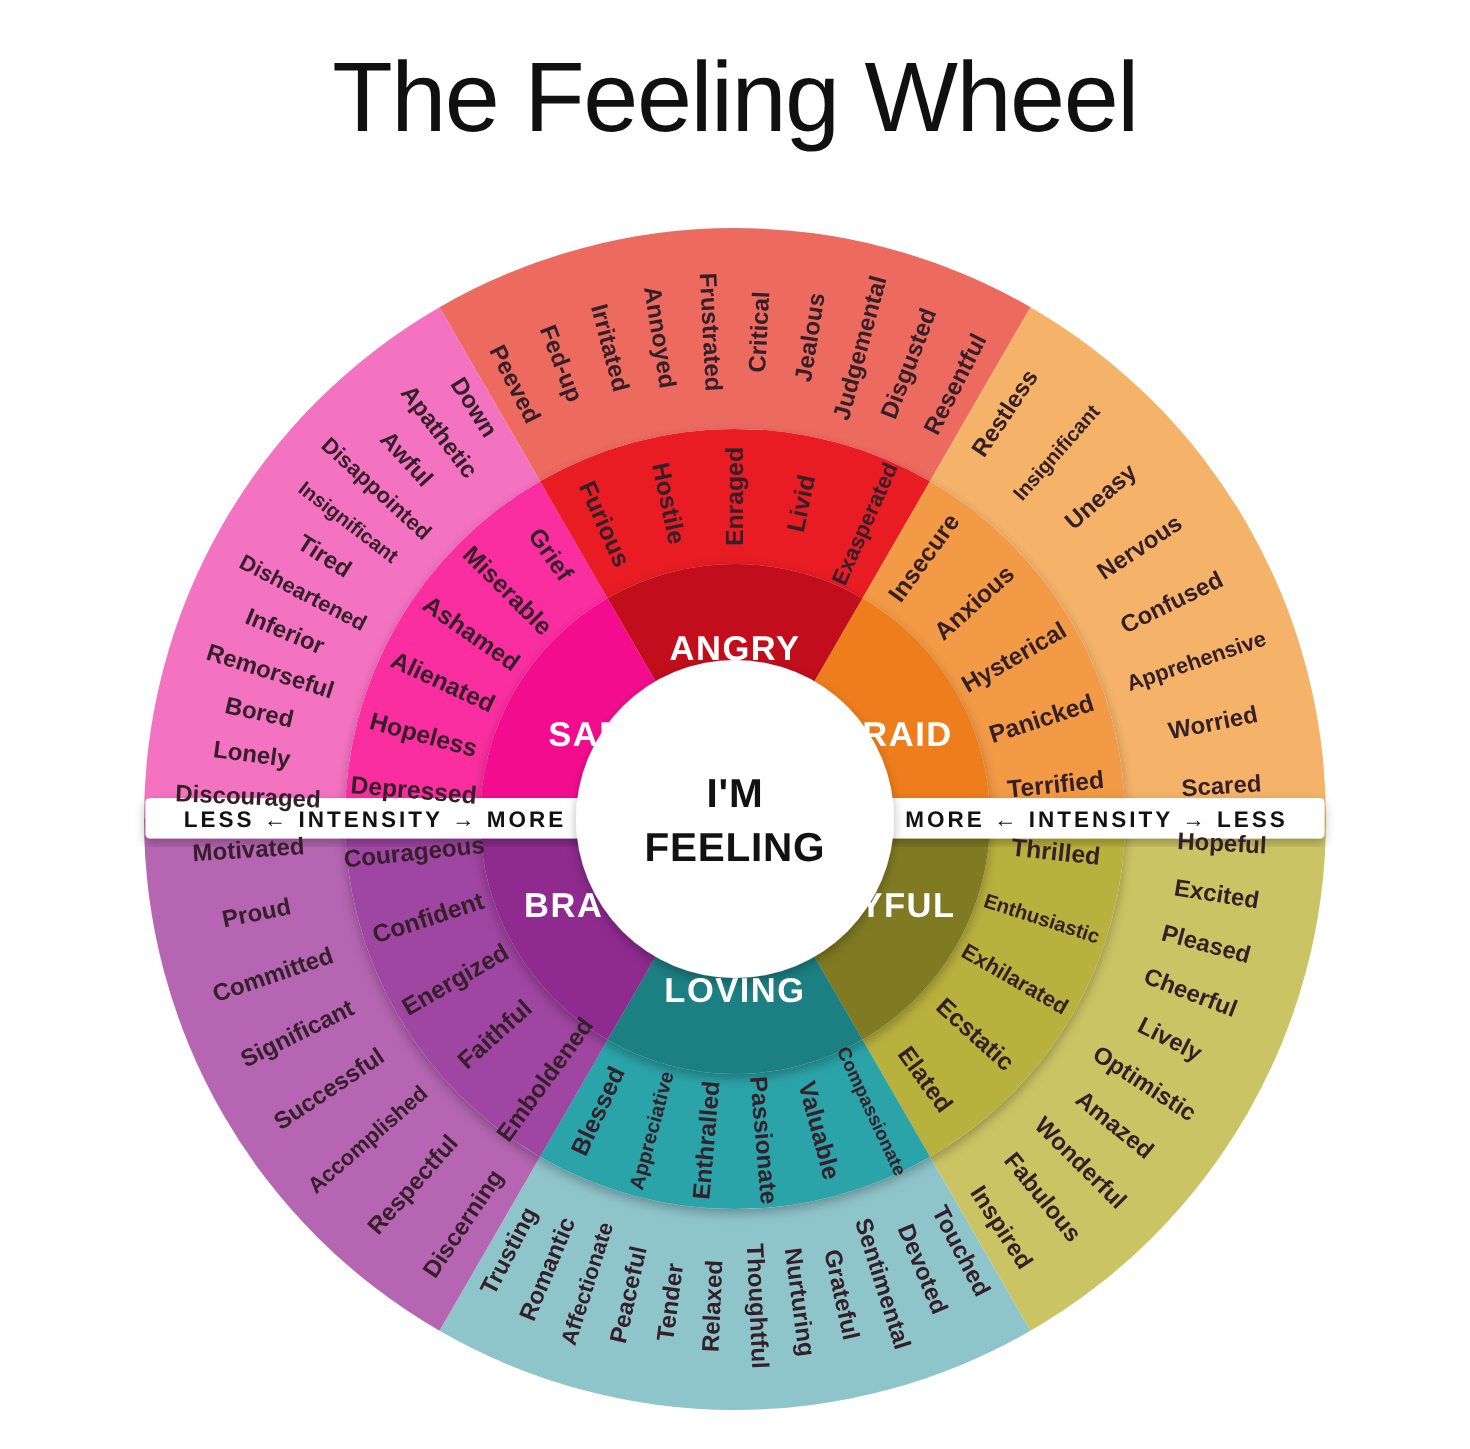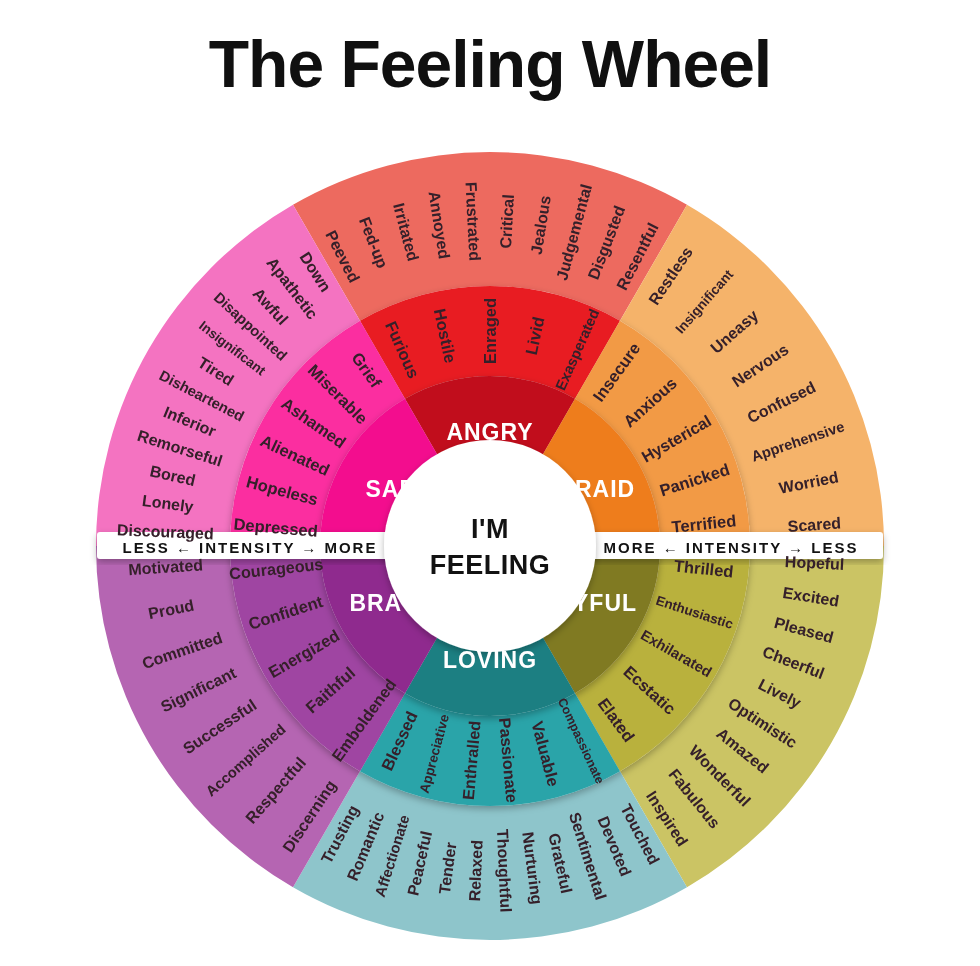--- a/index.html
+++ b/index.html
@@ -3,21 +3,21 @@
 <meta charset="utf-8">
 <style>
   html,body{margin:0;padding:0;}
   body{
     width:980px;height:966px;background:#ffffff;overflow:hidden;
     font-family:"Liberation Sans", sans-serif;
   }
   .stage{position:relative;width:980px;height:966px;}
   .title{
     position:absolute;top:26px;left:0;width:100%;
-    text-align:center;font-size:66px;font-weight:bold;
+    text-align:center;font-size:66px;font-weight:normal;
     letter-spacing:-1px;color:#101010;margin:0;z-index:2;
   }
   svg{position:absolute;top:0;left:0;}
   text{font-family:"Liberation Sans", sans-serif;}
 </style>
 </head>
 <body>
 
 <div class="stage">
   <h1 class="title">The Feeling Wheel</h1>

